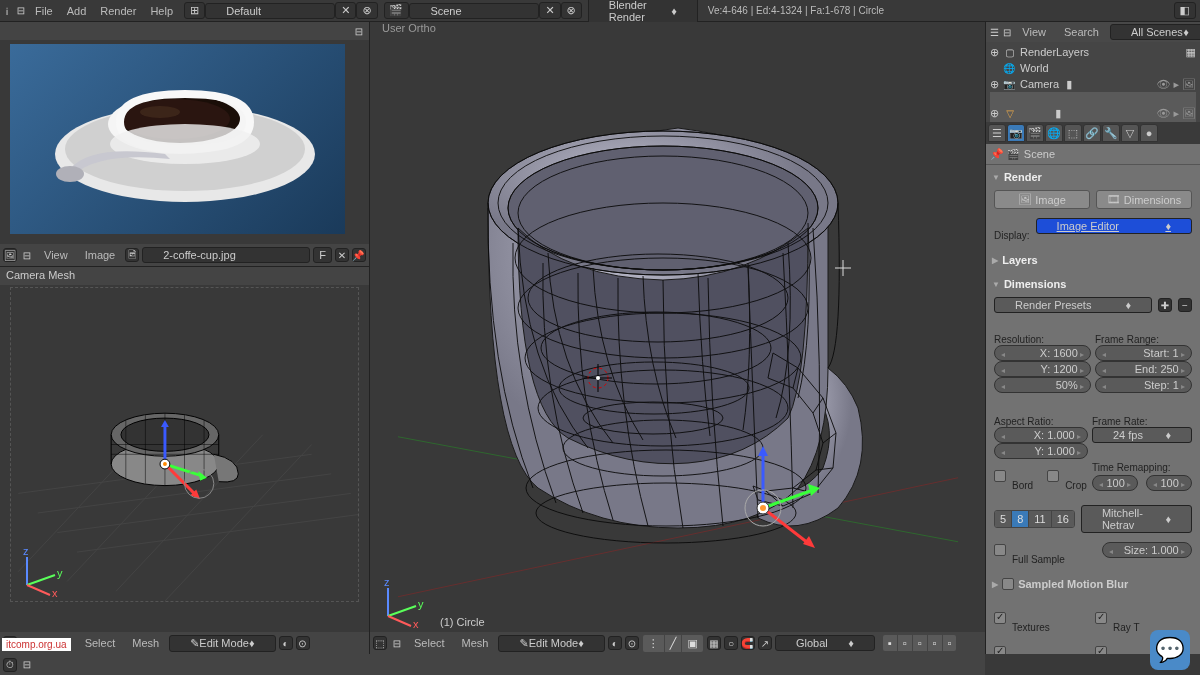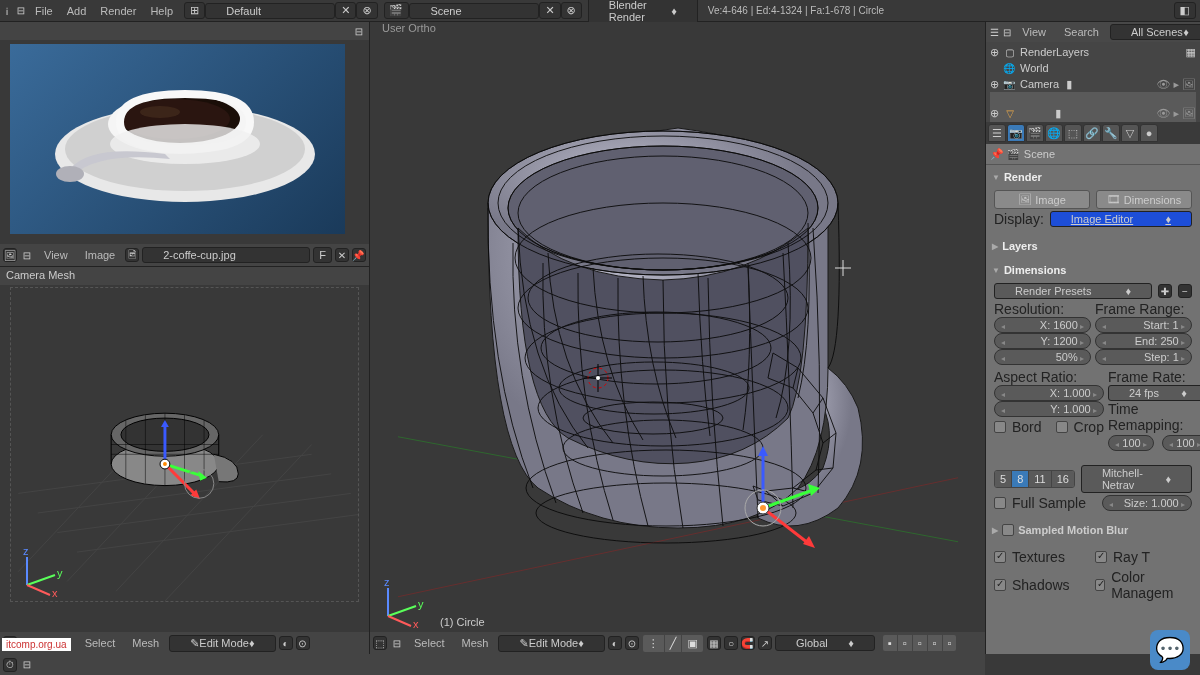--- a/index.html
+++ b/index.html
@@ -33,21 +33,21 @@
 .panel { background:#727272; padding:3px 4px; }
 .panel-head { display:flex; align-items:center; gap:4px; padding:3px 2px; font-weight:bold; color:#eee; }
 .panel-head::before { content:"▼"; font-size:8px; color:#aaa; }
 .panel-head.collapsed::before { content:"▶"; }
 .panel-body { padding:2px 4px; }
 .row { display:flex; gap:6px; align-items:center; margin:2px 0; }
 .numfield { background:#5a5a5a; border:1px solid #333; border-radius:8px; padding:1px 6px; text-align:center; flex:1; color:#ddd; display:flex; justify-content:space-between; }
 .numfield span:first-child::before { content:"◂ "; color:#888; font-size:8px; }
 .numfield span:last-child::after { content:" ▸"; color:#888; font-size:8px; }
 .hbtn { background:#8a8a8a; border:1px solid #555; border-radius:3px; padding:2px 6px; color:#222; display:flex; align-items:center; gap:3px; justify-content:center; flex:1; }
-.lbl { color:#222; font-size:14px; }
+.lbl { color:#222; font-size:10px;margin-top:19px; }
 .seg { display:flex; border:1px solid #444; border-radius:3px; overflow:hidden; }
 .seg-item { background:#5a5a5a; padding:2px 5px; border-right:1px solid #444; color:#ddd; }
 .seg-item.active { background:#3a7ab8; }
 .seg-item:last-child { border-right:none; }
 .cbx { width:12px; height:12px; background:#888; border:1px solid #444; border-radius:2px; display:inline-block; position:relative; }
 .cbx.checked::after { content:"✓"; position:absolute; top:-2px; left:1px; color:#222; font-size:10px; }
 .col2 { display:flex; gap:4px; }
 .col2 > div { flex:1; }
 .watermark { position:absolute; bottom:24px; left:2px; background:#fff; color:#c33; padding:1px 4px; font-size:10px; }
 .stat-txt { color:#bbb; font-size:10px; }

